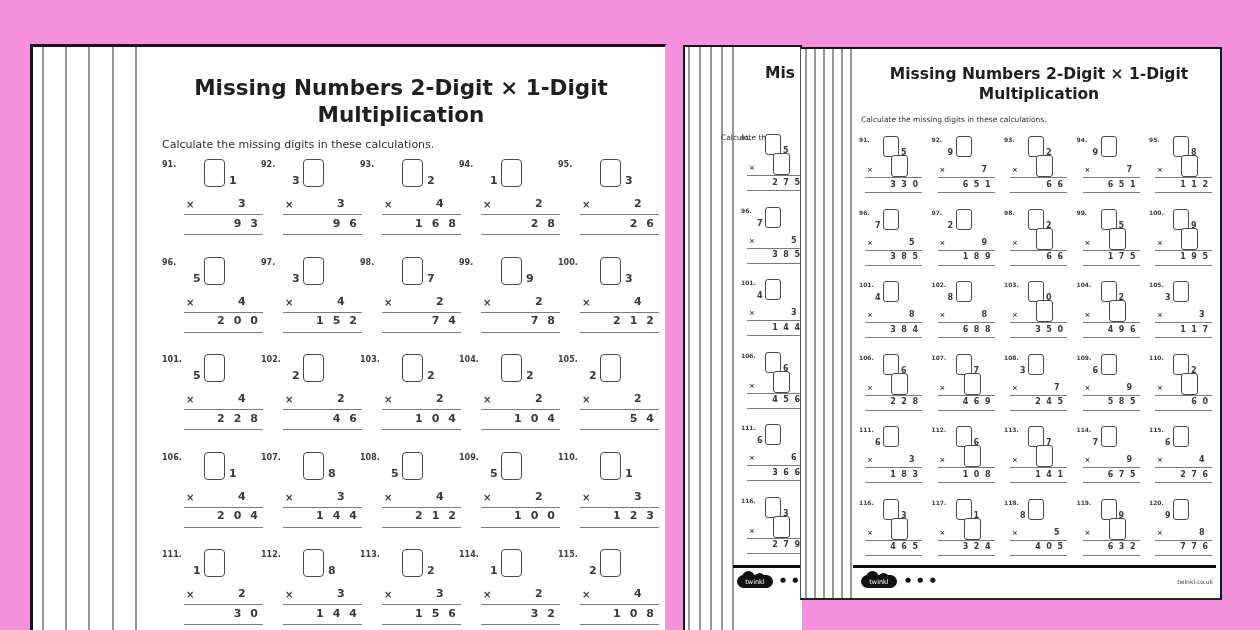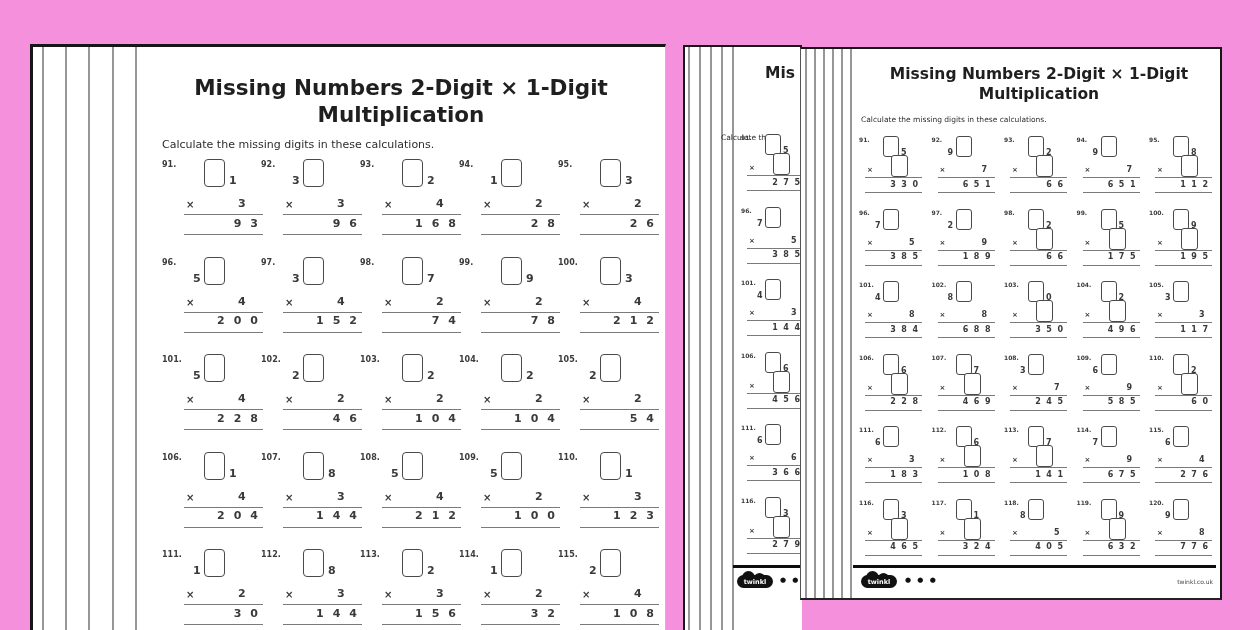--- a/index.html
+++ b/index.html
@@ -82,21 +82,21 @@
   
   .footline{position:absolute;height:2.5px;background:#0d0d0d;}
   .front-sheet .footline{left:52px;right:4px;top:516px;}
   .mid-sheet .footline{left:48px;right:0;top:518px;}
   .logo{position:absolute;width:36px;height:17px;}
   .front-sheet .logo{left:60px;top:522px;}
   .mid-sheet .logo{left:52px;top:524px;}
   .logo .blob{position:absolute;left:0;right:0;top:4px;bottom:0;background:#111;border-radius:8px;}
   .logo .bump1{position:absolute;left:5px;top:0;width:13px;height:13px;background:#111;border-radius:50%;}
   .logo .bump2{position:absolute;left:17px;top:2px;width:11px;height:11px;background:#111;border-radius:50%;}
-  .logotext{position:absolute;left:0;right:0;top:7px;color:#fff;font-size:6.5px;font-weight:bold;text-align:center;z-index:1;}
+  .logotext{position:absolute;left:0;right:0;top:7px;color:#fff;font-size:6.5px;font-weight:normal;text-align:center;z-index:1;}
   .dots{position:absolute;font-size:7px;color:#111;letter-spacing:2px;}
   .front-sheet .dots{left:104px;top:527px;}
   .mid-sheet .dots{left:95px;top:529px;}
   .site{position:absolute;right:7px;top:529px;font-size:6px;color:#444;}
 </style>
 </head>
 <body>
 
 <div class="canvas">
 

